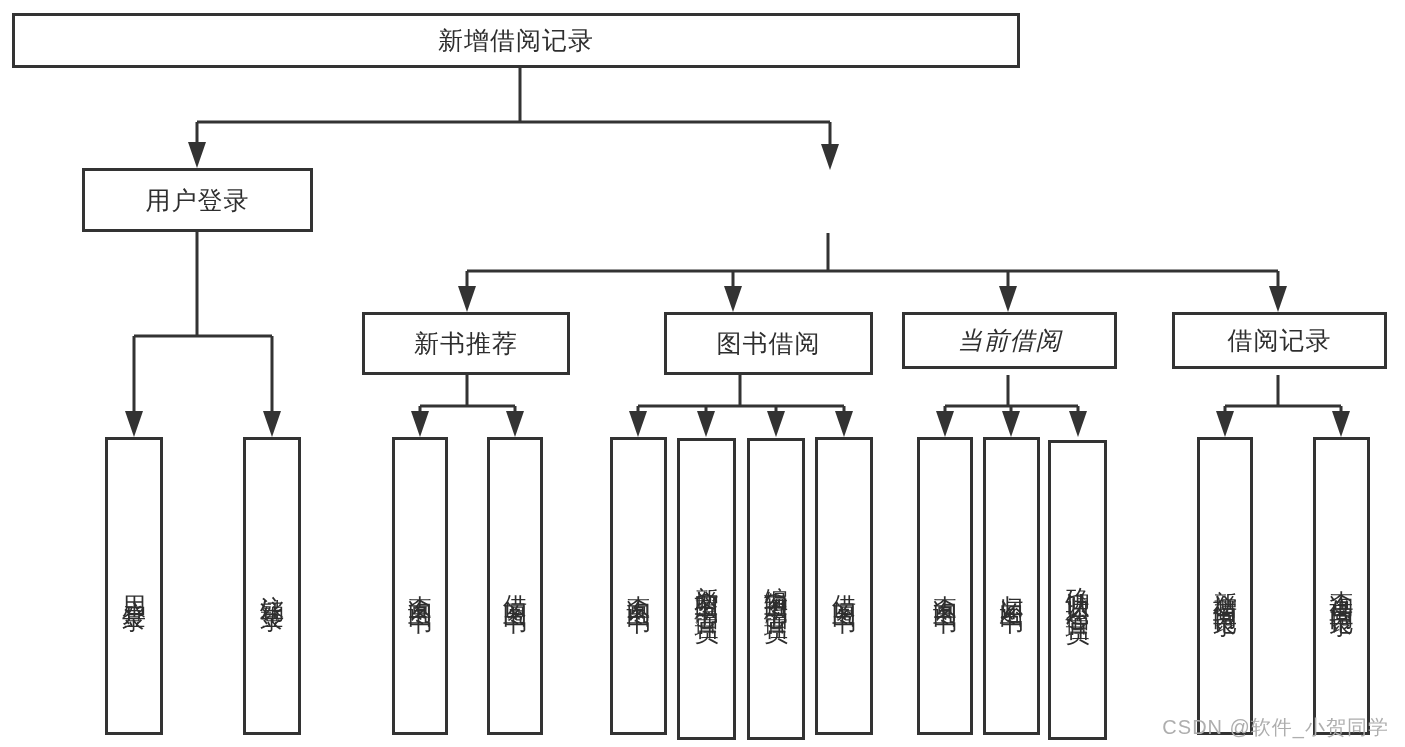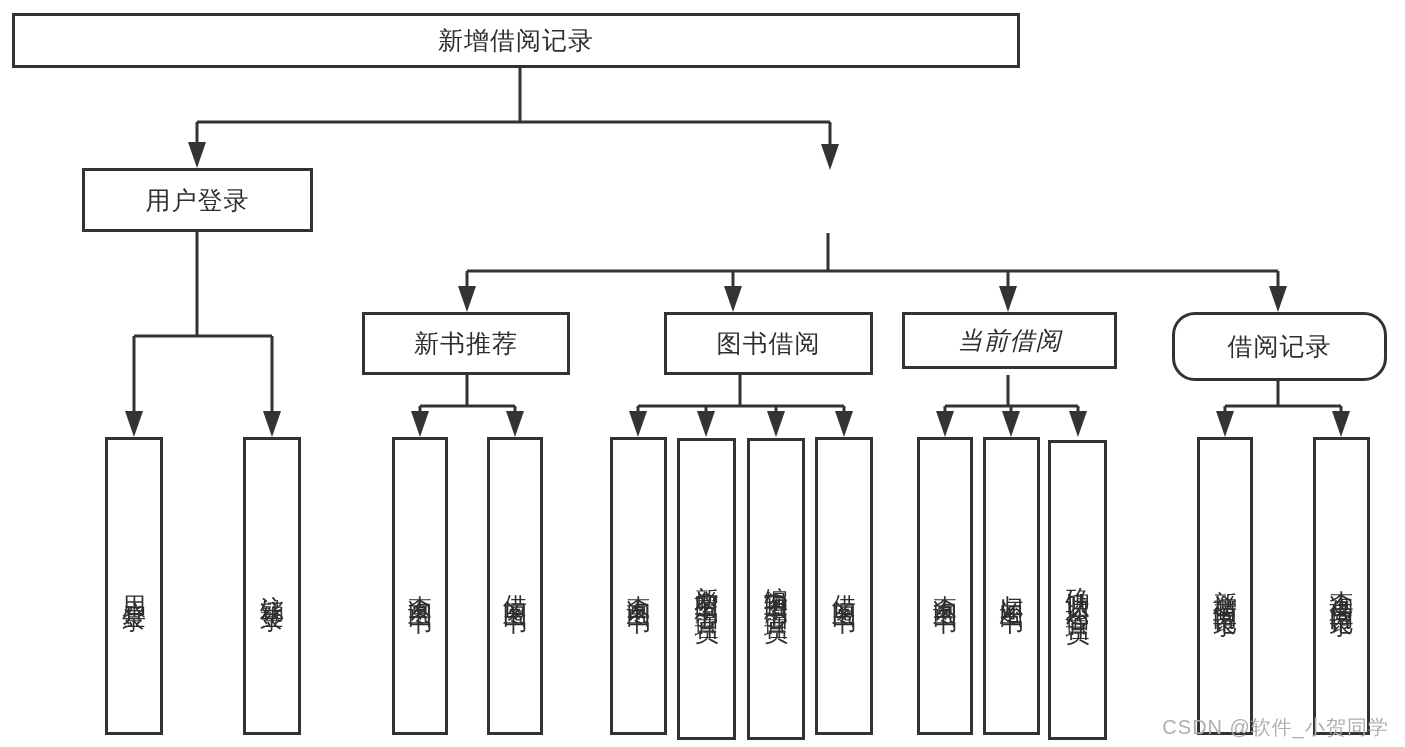--- a/index.html
+++ b/index.html
@@ -108,21 +108,21 @@
 
   <div class="box" style="left:362px; top:312px; width:208px; height:63px;">
     <span>新书推荐</span>
   </div>
   <div class="box" style="left:623px; top:312px; width:209px; height:63px;margin-left:41px;">
     <span>图书借阅</span>
   </div>
   <div class="box" style="left:902px; top:312px; width:215px; height:57px;font-style:italic;">
     <span>当前借阅</span>
   </div>
-  <div class="box" style="left:1172px; top:312px; width:215px; height:69px;border-radius:23px;">
+  <div class="box" style="left:1172px; top:312px; width:215px; height:57px;">
     <span>借阅记录</span>
   </div>
 
   <div class="box leaf" style="left:105px; top:437px; width:58px; height:298px;">
     <span class="vtext">用户登录</span>
   </div>
   <div class="box leaf" style="left:243px; top:437px; width:58px; height:298px;">
     <span class="vtext">注销登录</span>
   </div>
 

